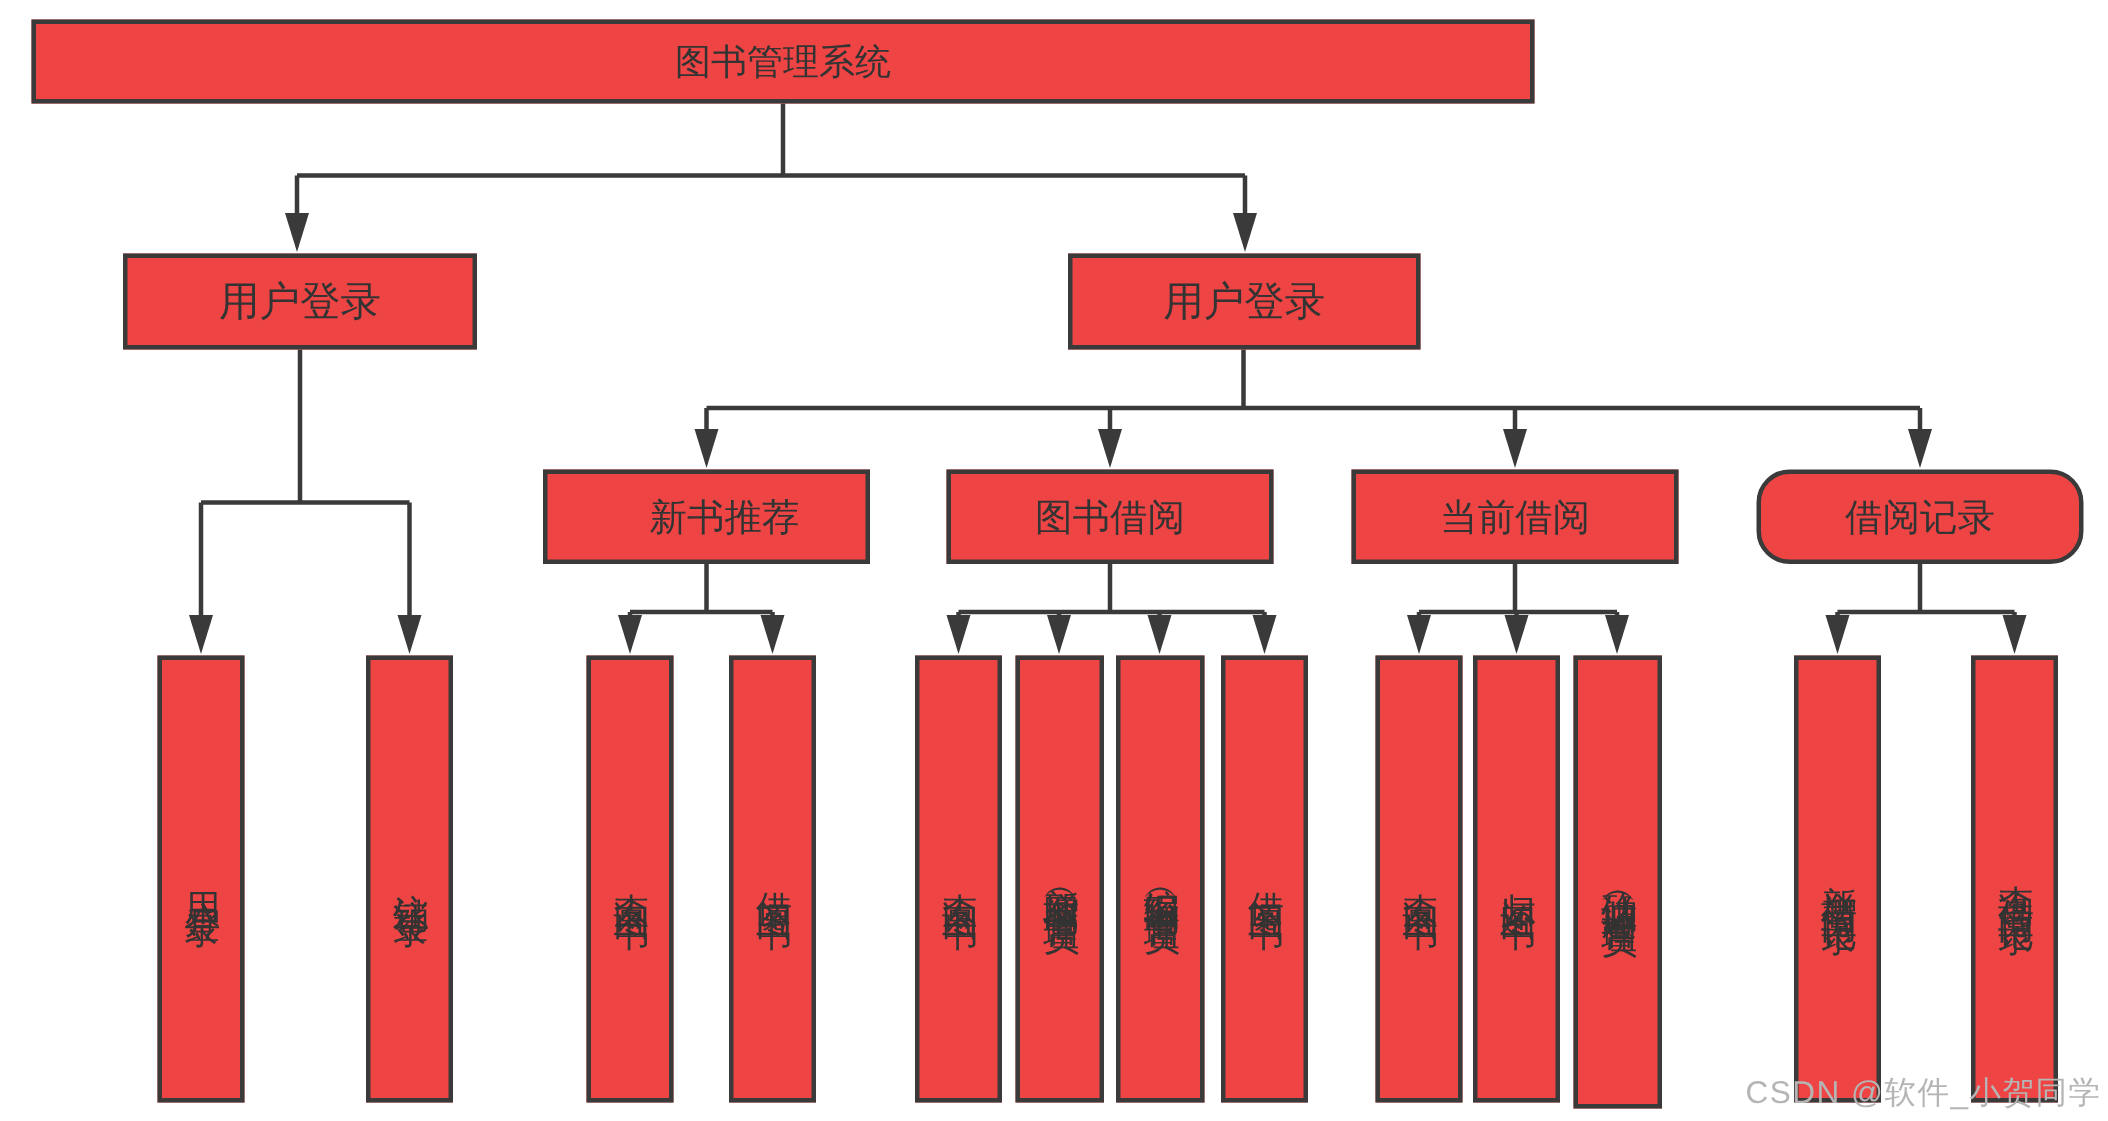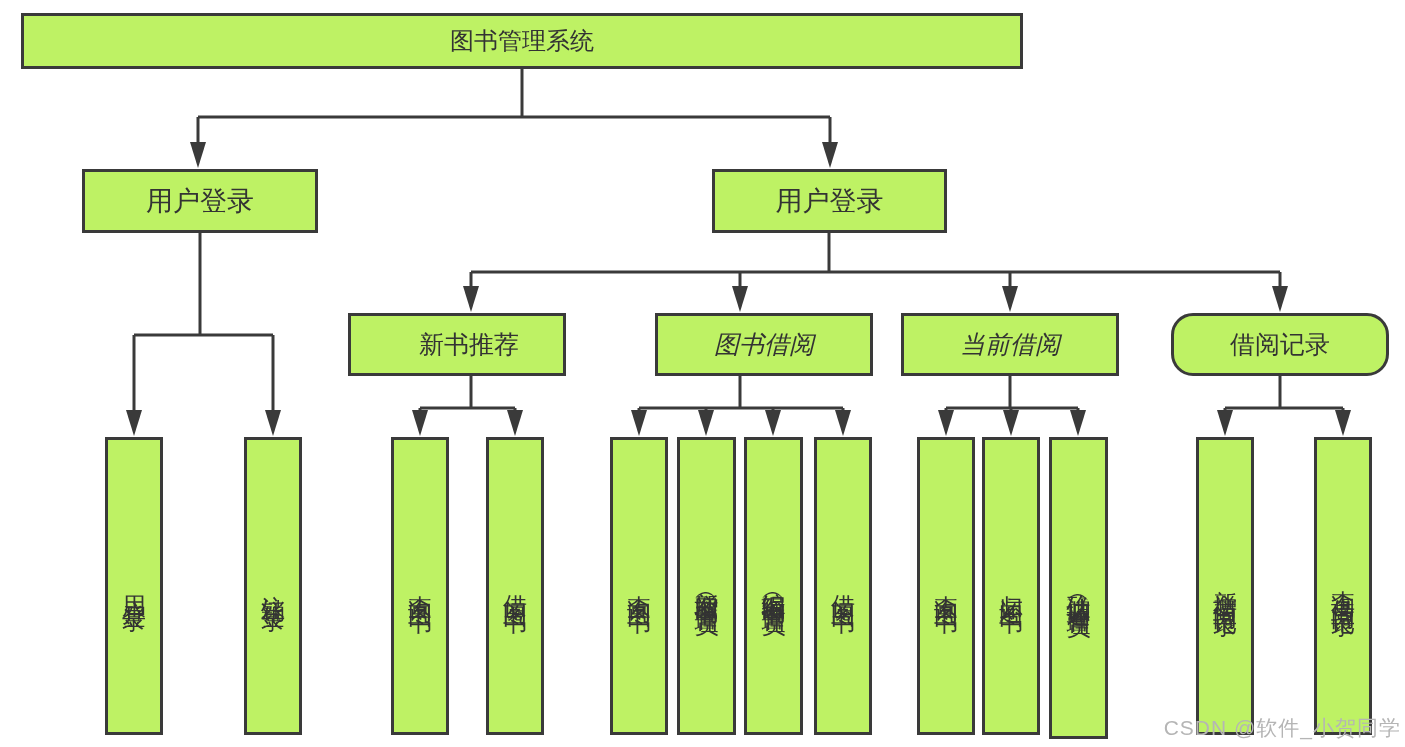--- a/index.html
+++ b/index.html
@@ -14,34 +14,34 @@
     background:#ffffff;
     overflow:hidden;
   }
   .connectors{
     position:absolute;left:0;top:0;width:1405px;height:747px;
     z-index:1;
   }
   .node{
     position:absolute;
     box-sizing:border-box;
-    background:#bef264;
+    background:#ef4444;
     border:3px solid var(--line);
     display:flex;align-items:center;justify-content:center;
     color:var(--text);
     z-index:2;
   }
   .node--root{left:21px;top:13px;width:1002px;height:56px;font-size:24px;}
   .node--l2{height:64px;font-size:27px;}
   .node--l2.pos-user{left:82px;top:169px;width:236px;}
   .node--l2.pos-book{left:712px;top:169px;width:235px;}
   .node--l3{top:313px;width:218px;height:63px;font-size:25px;}
-  .pos-newbook{left:348px;padding-left:24px;}
-  .pos-borrowing{left:655px;font-style:italic;}
-  .pos-current{left:901px;font-style:italic;}
+  .pos-newbook{left:362px;padding-left:24px;}
+  .pos-borrowing{left:631px;}
+  .pos-current{left:901px;}
   .pos-records{left:1171px;border-radius:22px;}
   .node--v{
     top:437px;width:58px;height:298px;
   }
   .node--v .vlabel{
     writing-mode:vertical-rl;
     text-orientation:mixed;
     font-size:24px;
     letter-spacing:5px;
     line-height:1;

